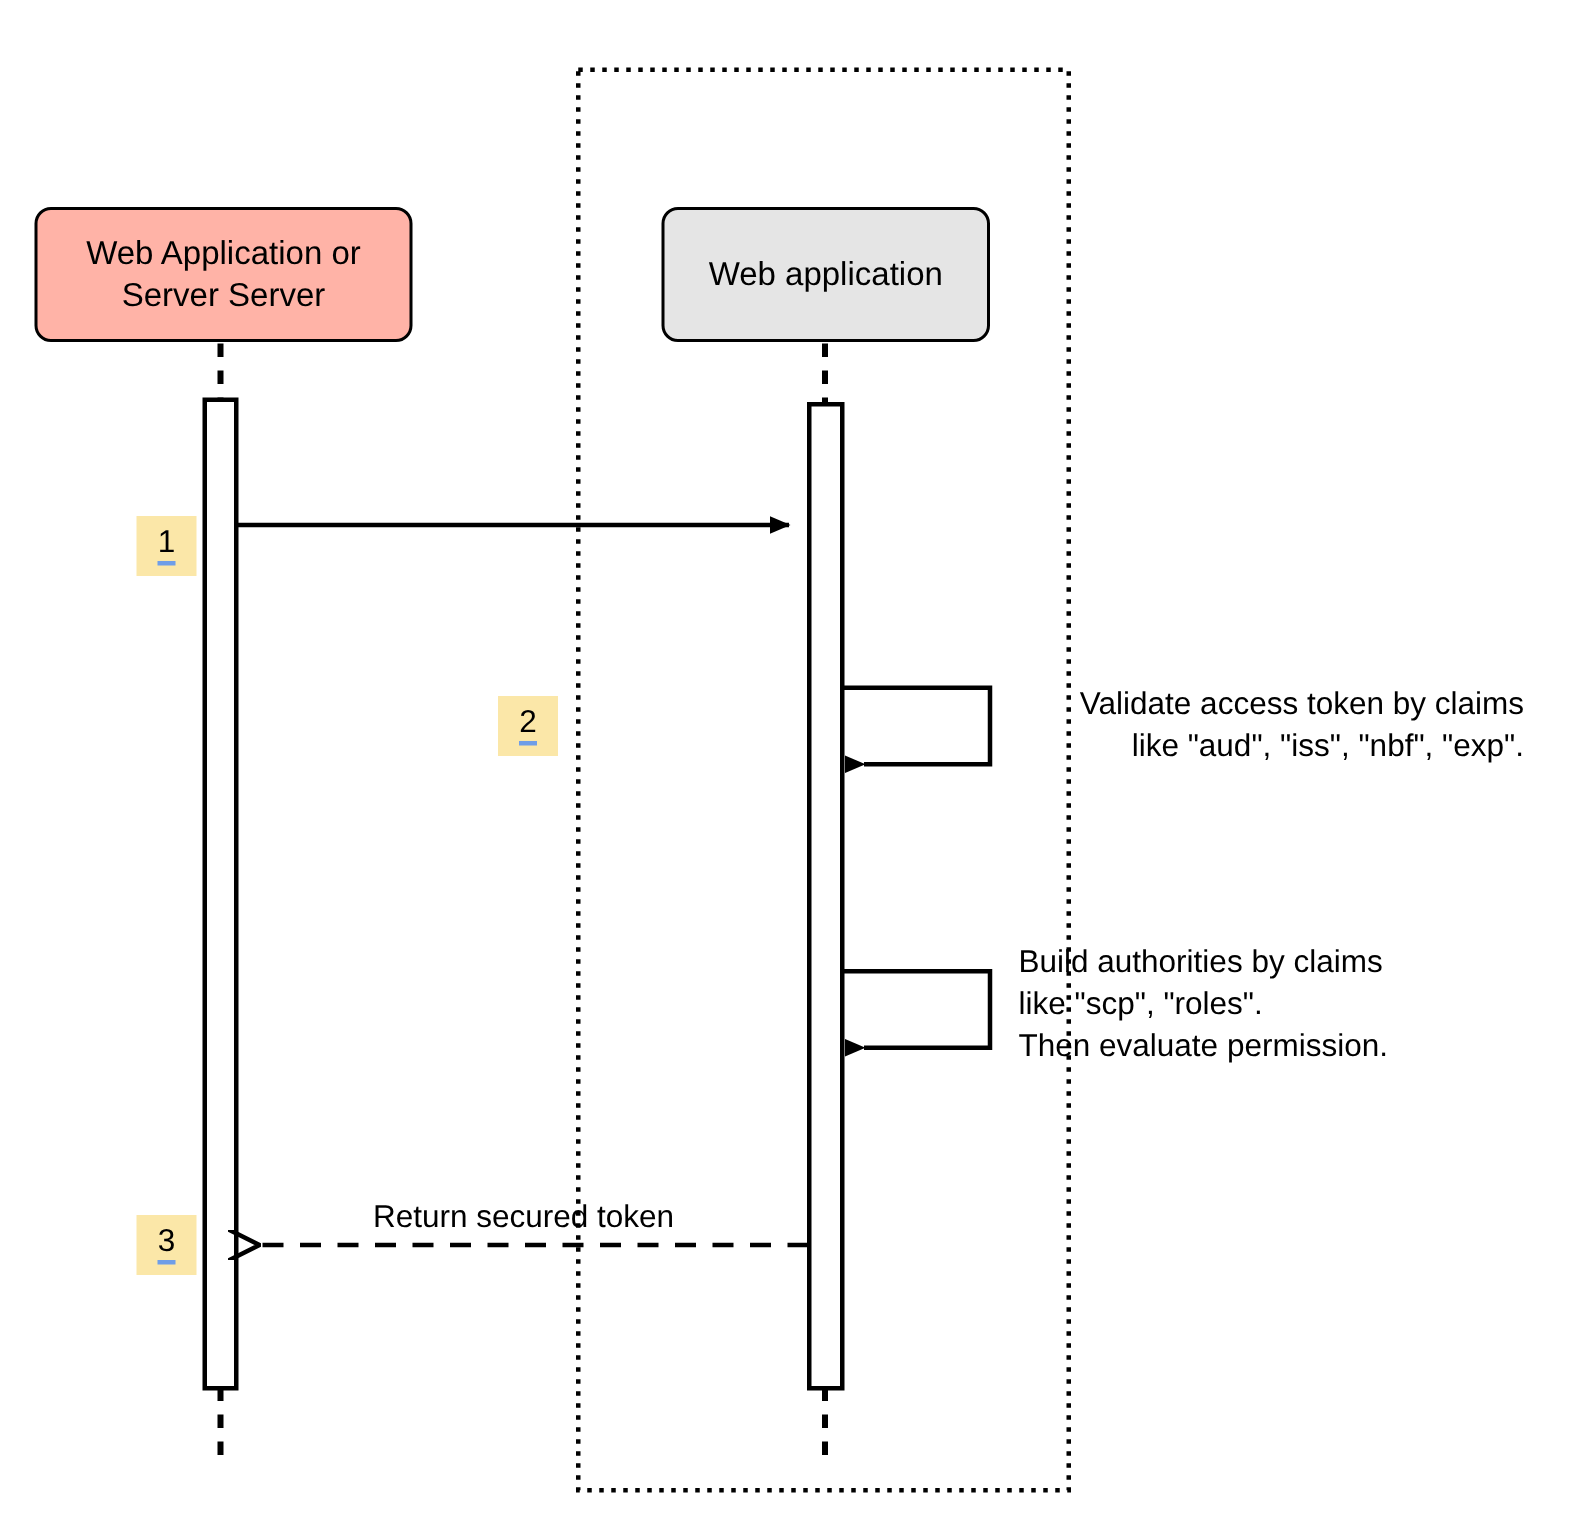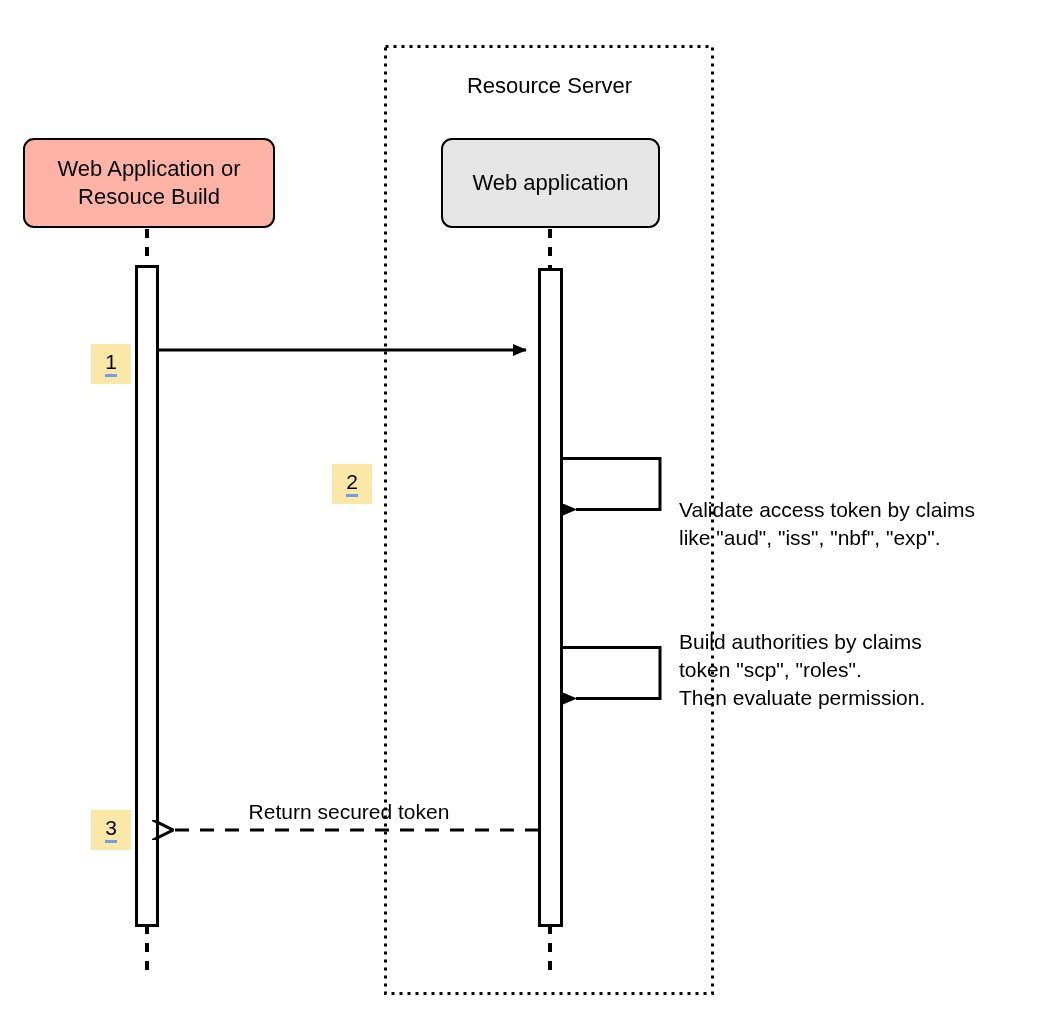--- a/index.html
+++ b/index.html
@@ -76,25 +76,24 @@
     width: 378px;
     text-align: center;
   }
   #msg-3-label {
     left: 160px;
     top: 798px;
     width: 378px;
     text-align: center;
   }
   #self-1-label {
-    left: 679px;
+    left: 646px;
     top: 456px;
     width: 370px;
-    text-align: left;
-    margin-top: 40px;
+    text-align: right;
   }
   #self-2-label {
     left: 679px;
     top: 628px;
     width: 370px;
     text-align: left;
   }
   .step-badge {
     position: absolute;
     width: 40px;
@@ -146,33 +145,32 @@
 
     <line x1="158" y1="350" x2="526" y2="350" stroke="#000000" stroke-width="3" marker-end="url(#arrow-filled)"></line>
 
     <path d="M562,458.5 L660,458.5 L660,509.5 L576,509.5" fill="none" stroke="#000000" stroke-width="3" marker-end="url(#arrow-filled-left)"></path>
 
     <path d="M562,647.5 L660,647.5 L660,698.5 L576,698.5" fill="none" stroke="#000000" stroke-width="3" marker-end="url(#arrow-filled-left)"></path>
 
     <line x1="539" y1="830" x2="172" y2="830" stroke="#000000" stroke-width="3" stroke-dasharray="14 11" marker-end="url(#arrow-open-left)"></line>
   </svg>
 
-  <div class="group-title">Resource Server</div>
 
   <div class="node-box" id="actor-client-box">Web Application or
-Resouce Build</div>
+Server Server</div>
 
   <div class="node-box" id="actor-server-box">Web application</div>
 
 
   <div class="msg-label" id="self-1-label">Validate access token by claims
 like "aud", "iss", "nbf", "exp".</div>
 
   <div class="msg-label" id="self-2-label">Build authorities by claims
-token "scp", "roles".
+like "scp", "roles".
 Then evaluate permission.</div>
 
   <div class="msg-label" id="msg-3-label">Return secured token</div>
 
   <div class="step-badge" id="step-badge-1">
     <span class="num">1</span>
   </div>
   <div class="step-badge" id="step-badge-2">
     <span class="num">2</span>
   </div>

